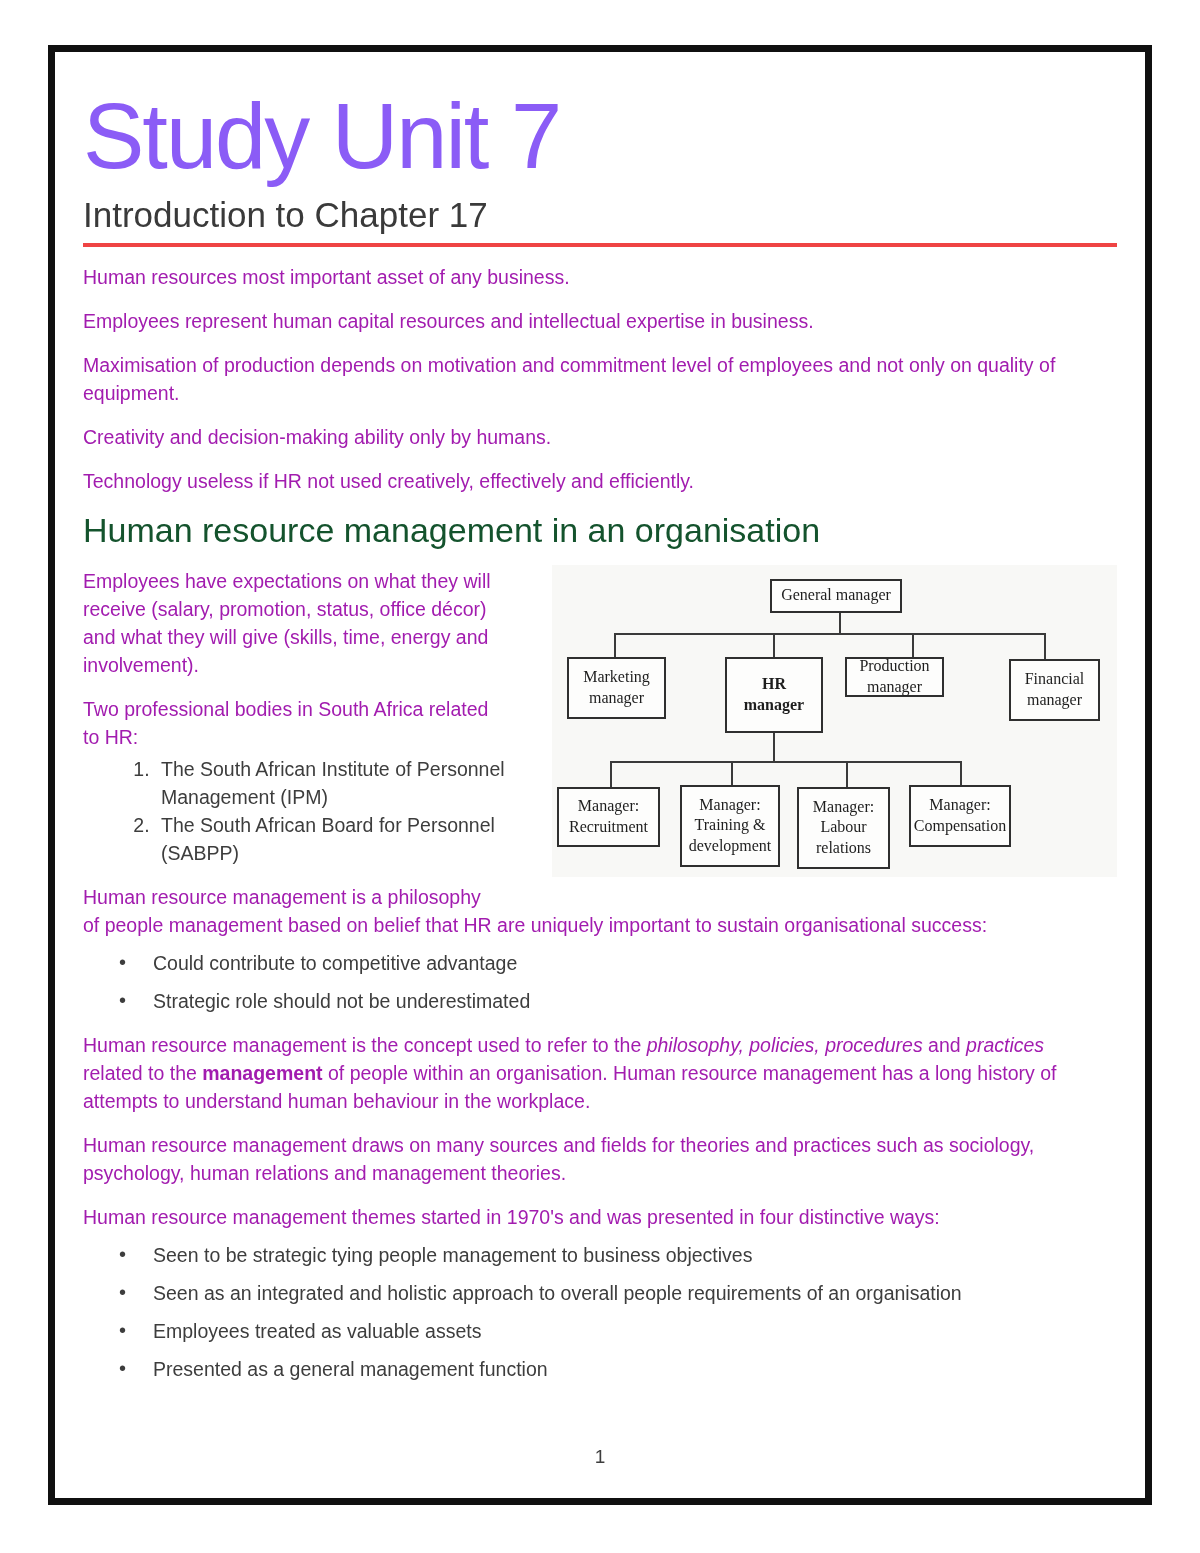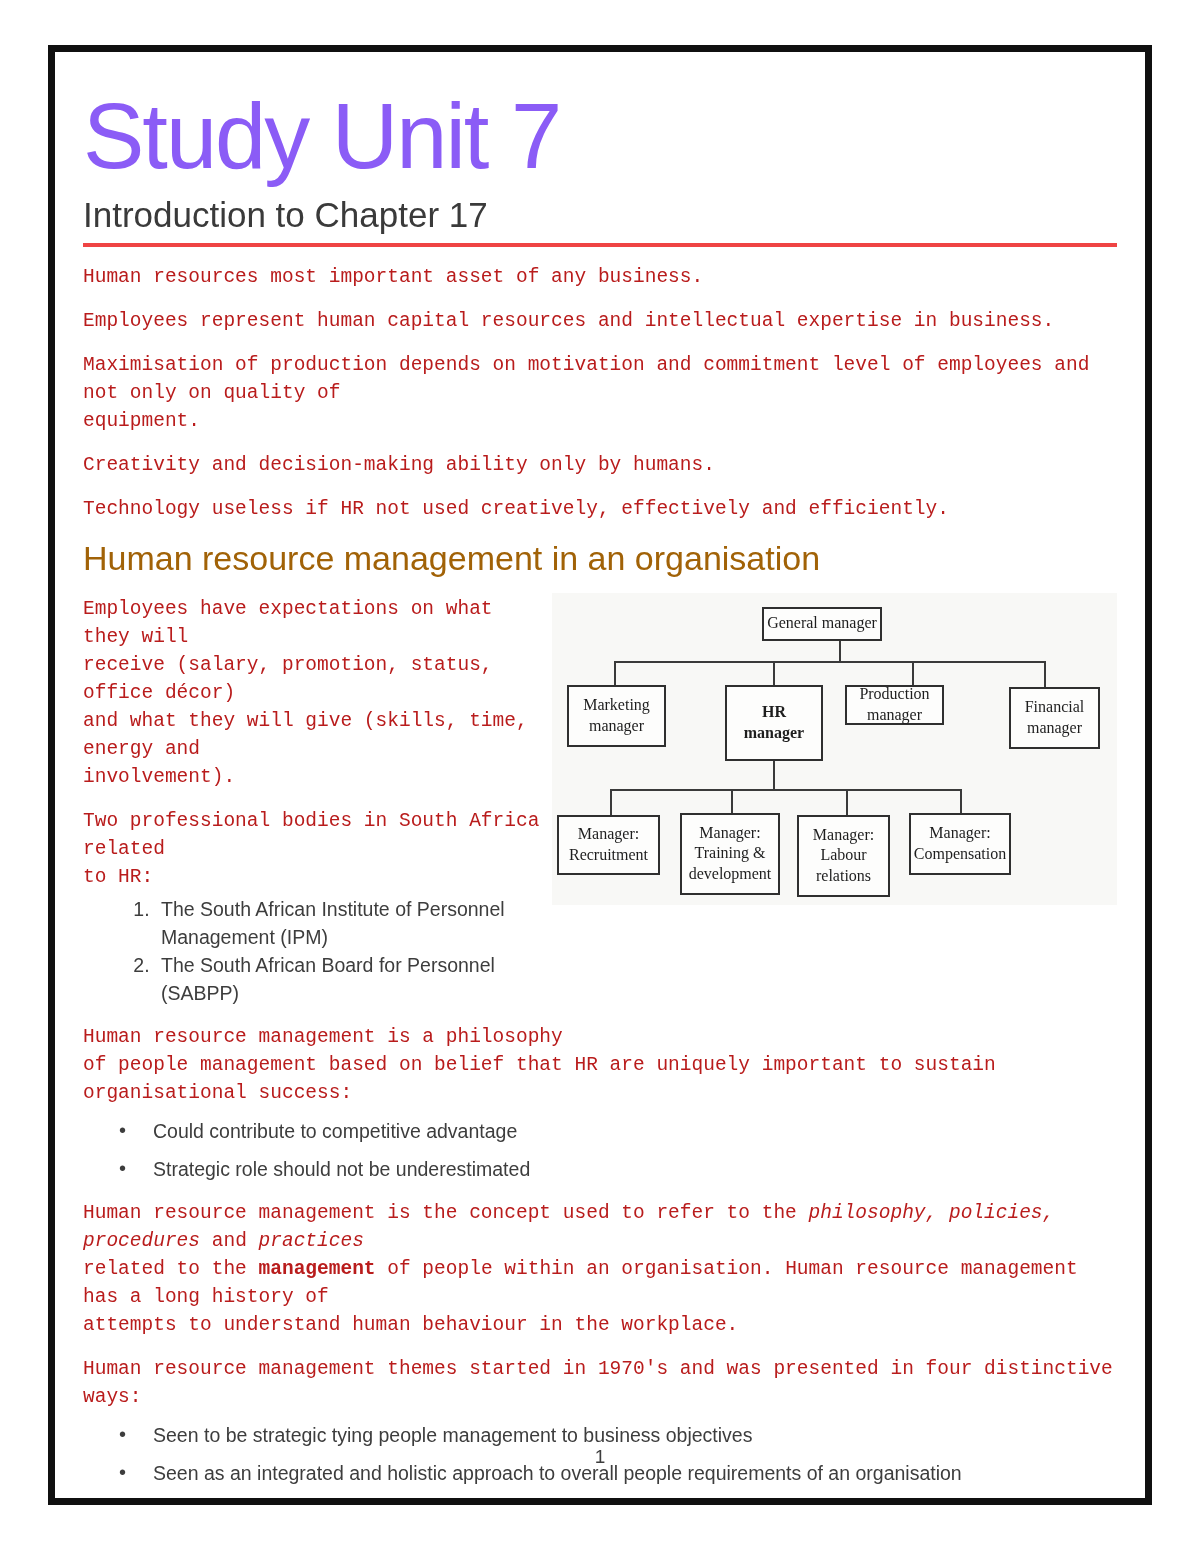--- a/index.html
+++ b/index.html
@@ -17,28 +17,28 @@
   .doc-title{
     margin:28px 0 0 0;font-size:92px;line-height:1.05;font-weight:400;
     color:#8b5cf6;letter-spacing:-2px;
   }
   .intro-heading{
     margin:10px 0 0 0;font-size:35px;line-height:40px;font-weight:400;
     color:#3a3a3a;padding-bottom:8px;border-bottom:4px solid #ef4444;
   }
   .green-heading{
     margin:14px 0 0 0;font-size:34px;line-height:42px;font-weight:400;
-    color:#a16207;
+    color:#14532d;
   }
   .change-heading{
     margin:26px 0 0 0;font-size:38px;line-height:46px;font-weight:400;
     color:#393939;padding-bottom:9px;border-bottom:3px solid #97c35d;
   }
   
-  p{margin:16px 0 0 0;font-size:19.5px;line-height:28px;color:#b91c1c;font-family:Liberation Mono, monospace;}
+  p{margin:16px 0 0 0;font-size:19.5px;line-height:28px;color:#a21caf;}
   em{font-style:italic;}
   b{font-weight:700;text-align:center;}
   ol.numbered{margin:4px 0 0 0;padding-left:72px;font-size:19.5px;line-height:28px;}
   ol.numbered li{margin:0;padding-left:6px;}
   ul.bullets{margin:6px 0 0 0;padding-left:70px;list-style:none;font-size:19.5px;line-height:28px;}
   ul.bullets li{position:relative;margin-top:10px;}
   ul.bullets li::before{content:"\2022";position:absolute;left:-34px;top:-1px;font-size:20px;color:#3d3d3d;}
   
   .figure{
     float:right;width:565px;height:312px;margin:14px 0 6px 12px;
@@ -85,21 +85,21 @@
     <div class="cline" style="left:221px;top:68px;width:2px;height:24px;"></div>
     <div class="cline" style="left:360px;top:68px;width:2px;height:24px;"></div>
     <div class="cline" style="left:492px;top:68px;width:2px;height:26px;"></div>
     <div class="cline" style="left:221px;top:155px;width:2px;height:41px;"></div>
     <div class="cline" style="left:58px;top:196px;width:352px;height:2px;"></div>
     <div class="cline" style="left:58px;top:196px;width:2px;height:26px;"></div>
     <div class="cline" style="left:179px;top:196px;width:2px;height:24px;"></div>
     <div class="cline" style="left:294px;top:196px;width:2px;height:26px;"></div>
     <div class="cline" style="left:408px;top:196px;width:2px;height:24px;"></div>
 
-    <div class="chart-box" style="left:210px;top:14px;width:120px;height:34px;">General manager</div>
+    <div class="chart-box" style="left:218px;top:14px;width:132px;height:34px;">General manager</div>
     <div class="chart-box" style="left:15px;top:92px;width:99px;height:62px;">Marketing
 manager</div>
     <div class="chart-box bold" style="left:173px;top:92px;width:98px;height:76px;">HR
 manager</div>
     <div class="chart-box" style="left:293px;top:92px;width:99px;height:40px;">Production
 manager</div>
     <div class="chart-box" style="left:457px;top:94px;width:91px;height:62px;">Financial
 manager</div>
     <div class="chart-box" style="left:5px;top:222px;width:103px;height:60px;">Manager:
 Recruitment</div>
@@ -127,20 +127,21 @@
   <ul class="bullets">
     <li>Could contribute to competitive advantage</li>
     <li>Strategic role should not be underestimated</li>
   </ul>
 
   <div class="clear"></div>
 
 
   <p><span>Human resource management is the concept used to refer to the </span><em>philosophy, policies, procedures</em><span> and </span><em>practices</em><br><span>related to the </span><b>management</b><span> of people within an organisation. Human resource management has a long history of</span><br><span>attempts to understand human behaviour in the workplace.</span></p>
 
+  <p><span>Human resource management draws on many sources and fields for theories and practices such as sociology,</span><br><span>psychology, human relations and management theories.</span></p>
 
   <p>Human resource management themes started in 1970's and was presented in four distinctive ways:</p>
 
   <ul class="bullets">
     <li>Seen to be strategic tying people management to business objectives</li>
     <li>Seen as an integrated and holistic approach to overall people requirements of an organisation</li>
     <li>Employees treated as valuable assets</li>
     <li>Presented as a general management function</li>
   </ul>
 

